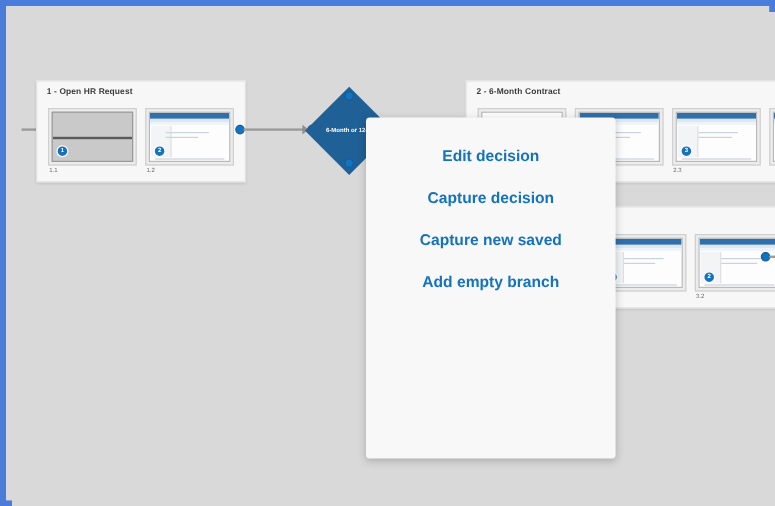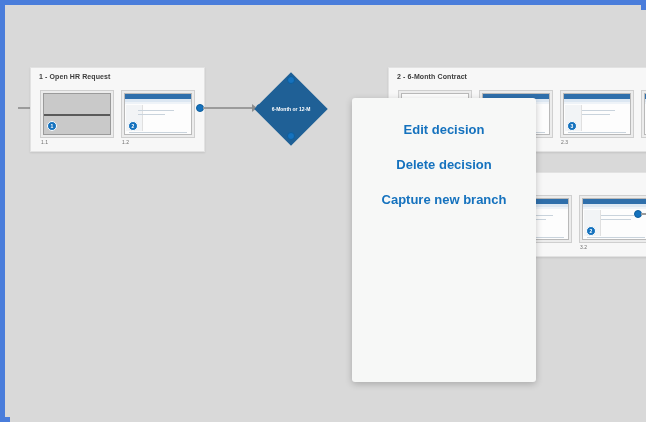--- a/index.html
+++ b/index.html
@@ -244,20 +244,21 @@
           <div class="tb-ln" style="left:6%;top:38px;right:6%;"></div>
           <div class="badge">2</div>
         </div>
       </div>
       <div class="thumb-label" style="left:91px;top:71px;">3.2</div>
     </div>
 
     <div class="dot" style="left:624px;top:200px;"></div>
     <div class="conn" style="left:631px;top:203px;width:12px;"></div>
 
-    <div class="menu" style="left:295px;top:88px;width:184px;height:284px;margin-left:47px;">
+    <div class="menu" style="left:295px;top:88px;width:208px;height:284px;">
       <div class="menu-item">Edit decision</div>
-      <div class="menu-item">Delete decision</div>
-      <div class="menu-item">Capture new branch</div>
+      <div class="menu-item">Capture decision</div>
+      <div class="menu-item">Capture new saved</div>
+      <div class="menu-item">Add empty branch</div>
     </div>
 
   </div>
 </div>
 
 </body></html>

